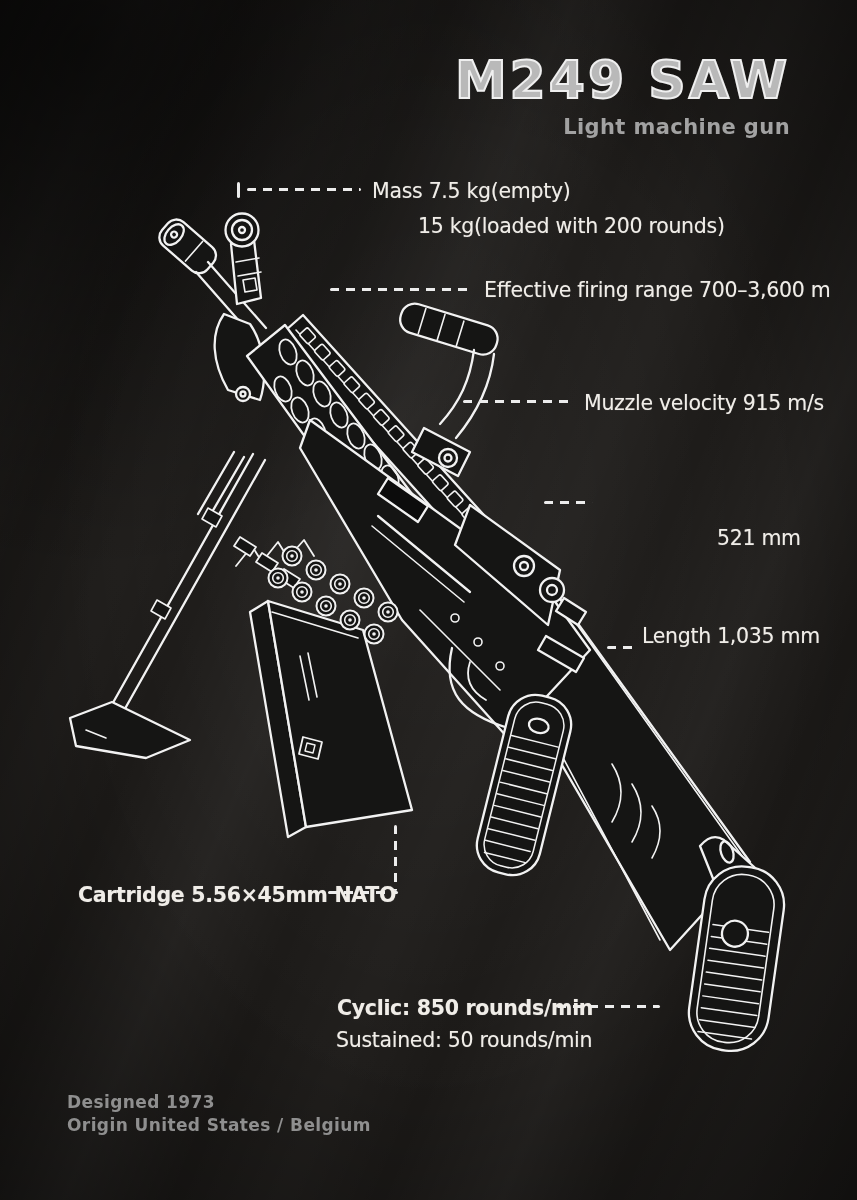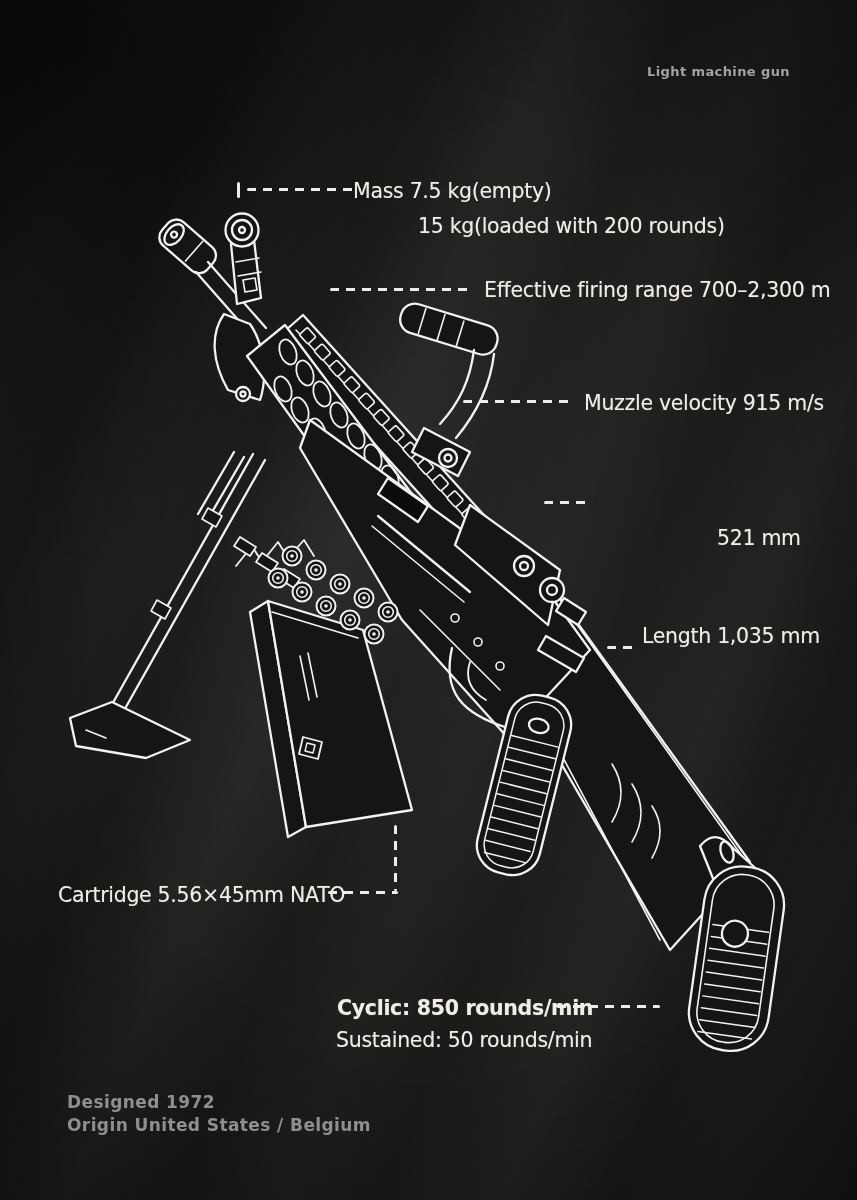--- a/index.html
+++ b/index.html
@@ -15,21 +15,21 @@
         rgba(255,255,255,0.02) 90%, transparent 100%),
       radial-gradient(ellipse at 50% 42%, rgba(255,255,255,0.05), transparent 62%),
       #1b1917;
   }
   .gun-svg { position:absolute; left:0; top:0; }
   .title-block { position:absolute; right:67px; top:52px; text-align:right; }
   .title {
     font-weight:700; font-size:52px; line-height:1.1; letter-spacing:3px;
     color:#b9b9b9; -webkit-text-stroke:2px #efefef; white-space:nowrap;
   }
-  .subtitle { font-weight:700; font-size:13px; color:#a2a2a2; letter-spacing:0.4px; margin-top:12px; white-space:nowrap; }
+  .subtitle { font-weight:700; font-size:21px; color:#a2a2a2; letter-spacing:0.4px; margin-top:6px; white-space:nowrap; }
   .ann {
     position:absolute; white-space:nowrap; color:#f0ede8;
     font-size:20.5px; letter-spacing:-0.3px;
     text-shadow:0 0 1px rgba(255,255,255,0.35);
   }
   .dash-h { position:absolute; height:3px; border-radius:2px;
     background:repeating-linear-gradient(90deg,#ececec 0 9px, transparent 9px 16px); }
   .dash-v { position:absolute; width:3px; border-radius:2px;
     background:repeating-linear-gradient(180deg,#ececec 0 9px, transparent 9px 16px); }
   .tick-v { position:absolute; width:3px; height:16px; background:#ececec; border-radius:2px; }
@@ -221,46 +221,47 @@
         <use href="#belt-round" x="278" y="578"></use>
           <use href="#belt-round" x="302" y="592"></use>
         <use href="#belt-round" x="326" y="606"></use>
           <use href="#belt-round" x="350" y="620"></use>
         <use href="#belt-round" x="374" y="634"></use>
       </g>
     </g>
   </svg>
 
   <div class="title-block">
+    <div class="title">M249 SAW</div>
     <div class="subtitle">Light machine gun</div>
   </div>
 
   <span class="tick-v" style="left:237px; top:182px;"></span>
   <span class="dash-h" style="left:247px; top:188px; width:114px;"></span>
-  <div class="ann" style="left:353px; top:179px;">Mass 7.5 kg(empty)</div>
+  <div class="ann" style="left:372px; top:179px;">Mass 7.5 kg(empty)</div>
   <div class="ann" style="left:418px; top:214px;">15 kg(loaded with 200 rounds)</div>
 
   <span class="dash-h" style="left:330px; top:288px; width:142px;"></span>
-  <div class="ann" style="left:484px; top:278px;">Effective firing range 700–2,300 m</div>
+  <div class="ann" style="left:484px; top:278px;">Effective firing range 700–3,600 m</div>
 
   <span class="dash-h" style="left:463px; top:400px; width:108px;"></span>
   <div class="ann" style="left:584px; top:391px;">Muzzle velocity 915 m/s</div>
 
   <span class="dash-h" style="left:544px; top:501px; width:48px;"></span>
   <div class="ann" style="left:717px; top:526px;">521 mm</div>
 
   <span class="dash-h" style="left:607px; top:646px; width:30px;"></span>
   <div class="ann" style="left:642px; top:624px;">Length 1,035 mm</div>
 
   <span class="dash-v" style="left:394px; top:825px; height:66px;"></span>
   <span class="dash-h" style="left:328px; top:891px; width:70px;"></span>
-  <div class="ann" style="left:58px; top:883px;">Cartridge 5.56×45mm NATO</div>
+  <div class="ann" style="left:78px; top:883px;font-weight:bold;">Cartridge 5.56×45mm NATO</div>
 
   <span class="dash-h" style="left:557px; top:1005px; width:103px;"></span>
   <div class="ann" style="left:337px; top:996px;font-weight:bold;">Cyclic: 850 rounds/min</div>
   <div class="ann" style="left:336px; top:1028px;">Sustained: 50 rounds/min</div>
 
   <div class="footer">
-    <div>Designed 1972</div>
+    <div>Designed 1973</div>
     <div>Origin United States / Belgium</div>
   </div>
 
 </div>
 
 </body></html>

